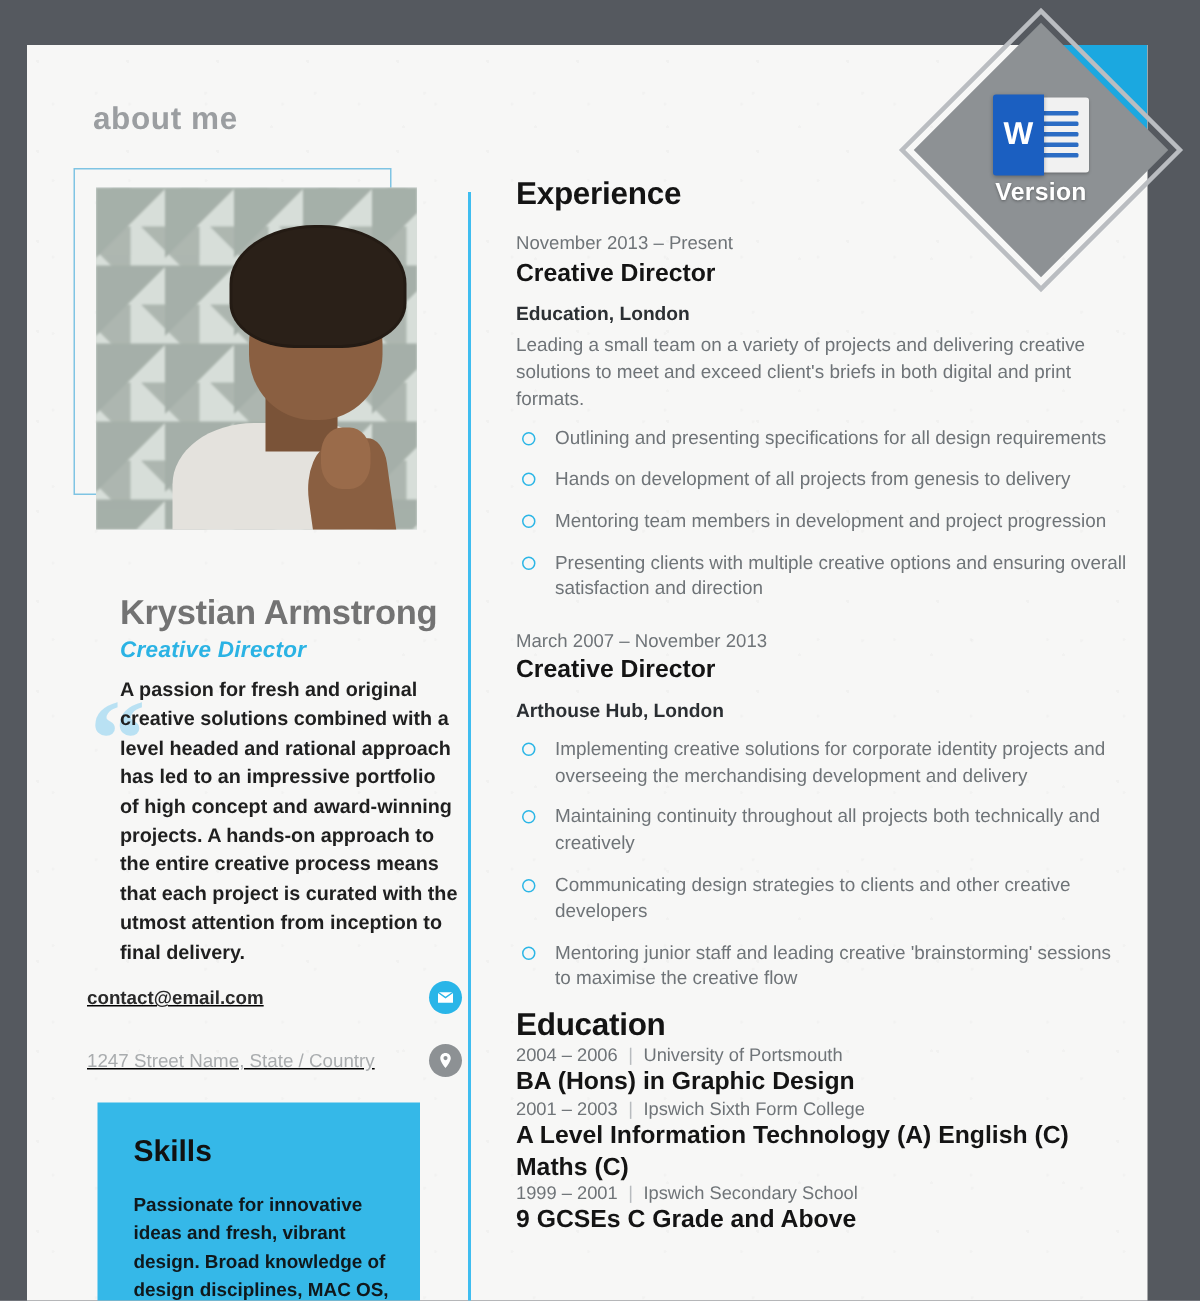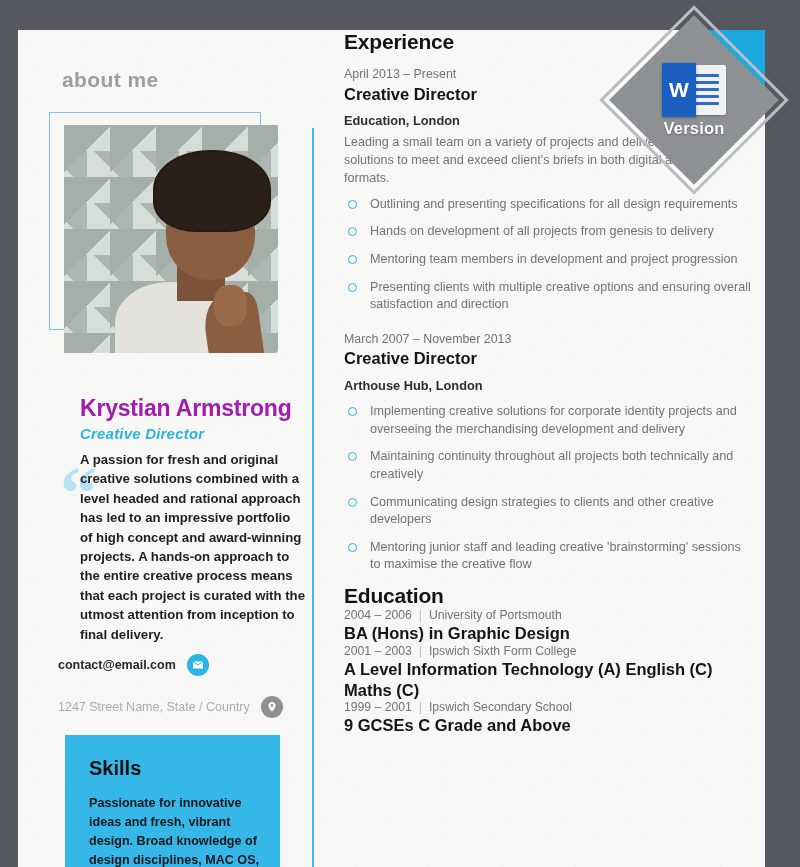--- a/index.html
+++ b/index.html
@@ -108,21 +108,21 @@
   }
   .ph-hand{
     position:absolute; left:56%; top:58%;
     width:18%; height:18%;
     background:#9a6b4a;
     border-radius:42%;
   }
 
   .person-name{
     position:absolute; left:62px; top:365px;
-    font-size:23px; font-weight:700; color:#a21caf;
+    font-size:23px; font-weight:700; color:#737373;
     letter-spacing:-.2px;
   }
   .person-role{
     position:absolute; left:62px; top:395px;
     font-size:15px; font-weight:700; font-style:italic;
     color:#2bb3e4; letter-spacing:.2px;
   }
 
   .quote-mark{
     position:absolute; left:42px; top:432px;
@@ -133,22 +133,22 @@
     user-select:none;
   }
   .bio{
     position:absolute; left:62px; top:420px; width:226px;
     font-size:13.2px; line-height:1.47; font-weight:700; color:#1f1f1f;
   }
 
   
   .contact-list{ position:absolute; left:40px; top:620px; width:250px; }
   .contact-row{
-    display:flex; align-items:center; justify-content:flex-start;
-    height:30px; margin-bottom:12px;
+    display:flex; align-items:center; justify-content:space-between;
+    height:30px; margin-bottom:12px;text-decoration:underline;
   }
   .contact-text{
     font-size:12.5px; font-weight:700; color:#2a2a2a; margin-right:11px;
     text-align:right;
   }
   .contact-text.muted{ color:#a9acae; font-weight:400; font-size:12.5px; }
   .cicon{
     width:22px; height:22px; border-radius:50%;
     display:flex; align-items:center; justify-content:center;
     flex:0 0 22px;
@@ -301,24 +301,24 @@
 
     <div class="skills-box">
       <div class="skills-title">Skills</div>
       <div class="skills-text">Passionate for innovative ideas and fresh, vibrant design. Broad knowledge of design disciplines, MAC OS, Adobe Suite, Fireworks, etc.</div>
     </div>
 
     <div class="v-divider"></div>
 
     <div class="right">
 
-      <div style="" class="sec-head">Experience</div>
+      <div style="margin-top:88px;" class="sec-head">Experience</div>
 
       <div class="job">
-        <div class="job-date">April 2013 – Present</div>
+        <div class="job-date">November 2013 – Present</div>
         <div class="job-title">Creative Director</div>
         <div class="job-company">Education, London</div>
         <div class="job-desc">Leading a small team on a variety of projects and delivering creative solutions to meet and exceed client's briefs in both digital and print formats.</div>
         <ul class="bullets">
           <li>Outlining and presenting specifications for all design requirements</li>
           <li>Hands on development of all projects from genesis to delivery</li>
           <li>Mentoring team members in development and project progression</li>
           <li>Presenting clients with multiple creative options and ensuring overall satisfaction and direction</li>
         </ul>
       </div>

